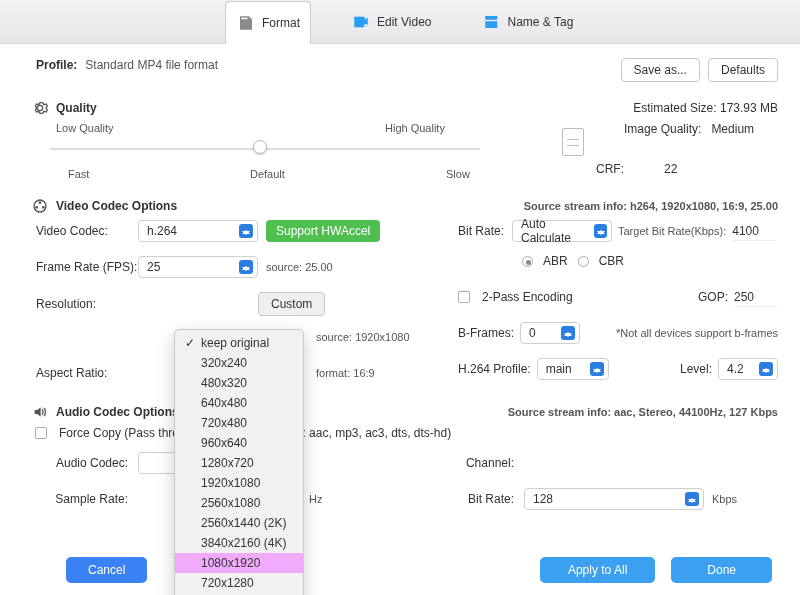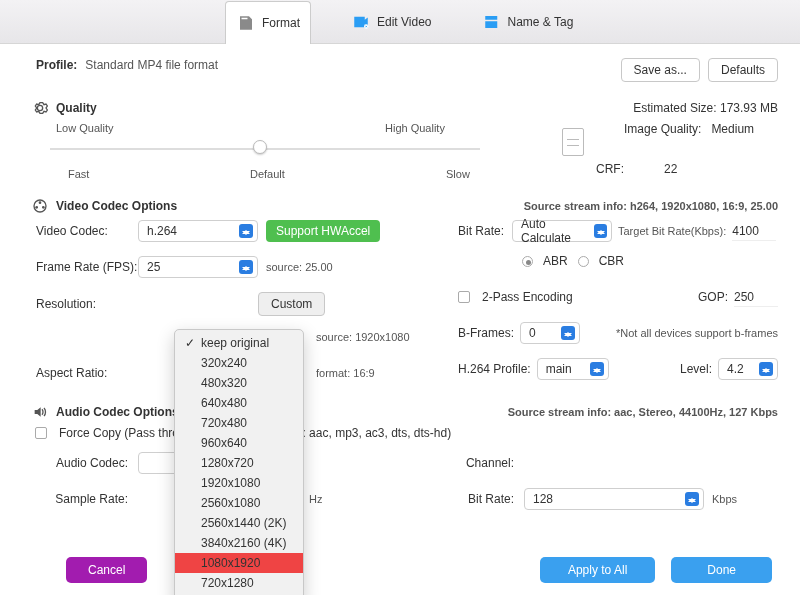--- a/index.html
+++ b/index.html
@@ -56,28 +56,28 @@
 .small { font-size:11px; color:#555; }
 .textval { display:inline-block; border-bottom:1px solid #eee; min-width:44px; text-align:left; padding:2px 0; color:#333; }
 .force-row { margin-left:-1px; margin-bottom:12px; font-size:12px; color:#333; position:relative; z-index:1; }
 .audio-grid { clear:both; display:flex; }
 .audio-left { width:400px; }
 .audio-right { width:340px; }
 .audio-left .form-lbl { width:92px; text-align:right; margin-right:10px; }
 .audio-right .form-lbl { width:78px; text-align:right; margin-right:10px; }
 .footer { position:absolute; left:0; right:0; bottom:12px; display:flex; align-items:center; padding:0 28px 0 66px; gap:16px; }
 .fbtn { border:none; border-radius:5px; height:26px; padding:0 22px; color:#fff; cursor:default; }
-.fbtn.cancel { background:#a21caf;text-align:center; }
+.fbtn.cancel { background:#3b82f6;text-align:center; }
 .fbtn.apply  { background:#3aa0ef; margin-left:auto; padding:0 28px; }
 .fbtn.done   { background:#3aa0ef; padding:0 36px; }
 
 .dd { position:absolute; z-index:5; left:174px; top:329px; width:130px; background:#f1f1f1; border:1px solid #c8c8c8; border-radius:5px; box-shadow:0 6px 18px rgba(0,0,0,.2); padding:3px 0; }
 .dd-item { padding:3px 10px; font-size:12px; color:#333; display:flex; align-items:center; gap:6px; }
 .dd-item .chkmark { width:10px; text-align:center; color:#333; }
-.dd-item.hl { background:#ef4444; color:#fff; }
+.dd-item.hl { background:#f0abfc; color:#fff; }
 .dd-item.hl .chkmark { color:#fff; }
 .clear { clear:both; }
 </style>
 </head>
 <body>
 <div class="window">
 
 <div class="tabbar">
   <div class="tab active">
     <svg class="tab-icon ico-format" viewBox="0 0 24 24">

